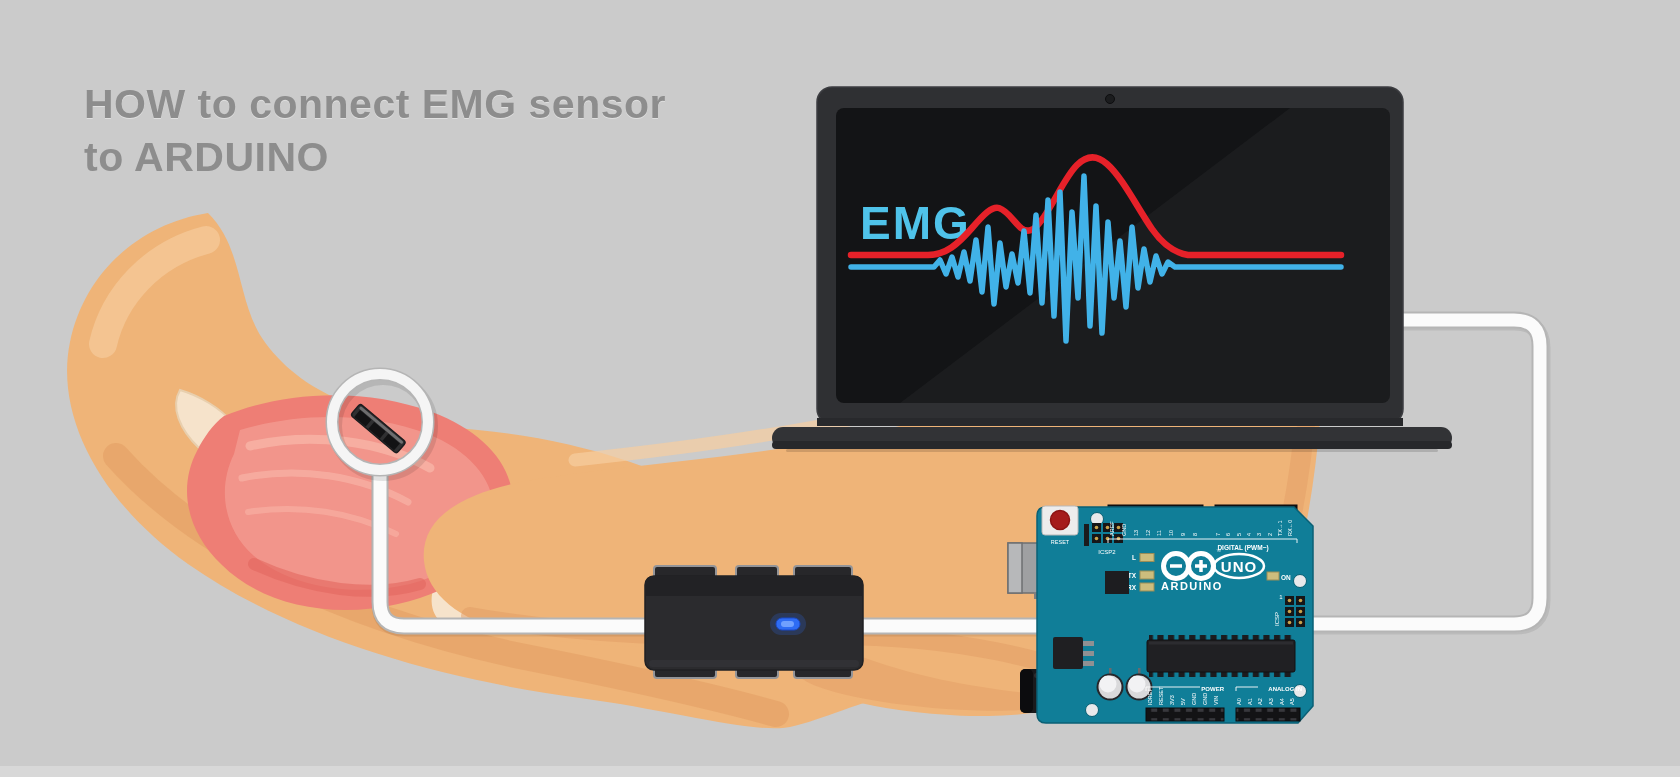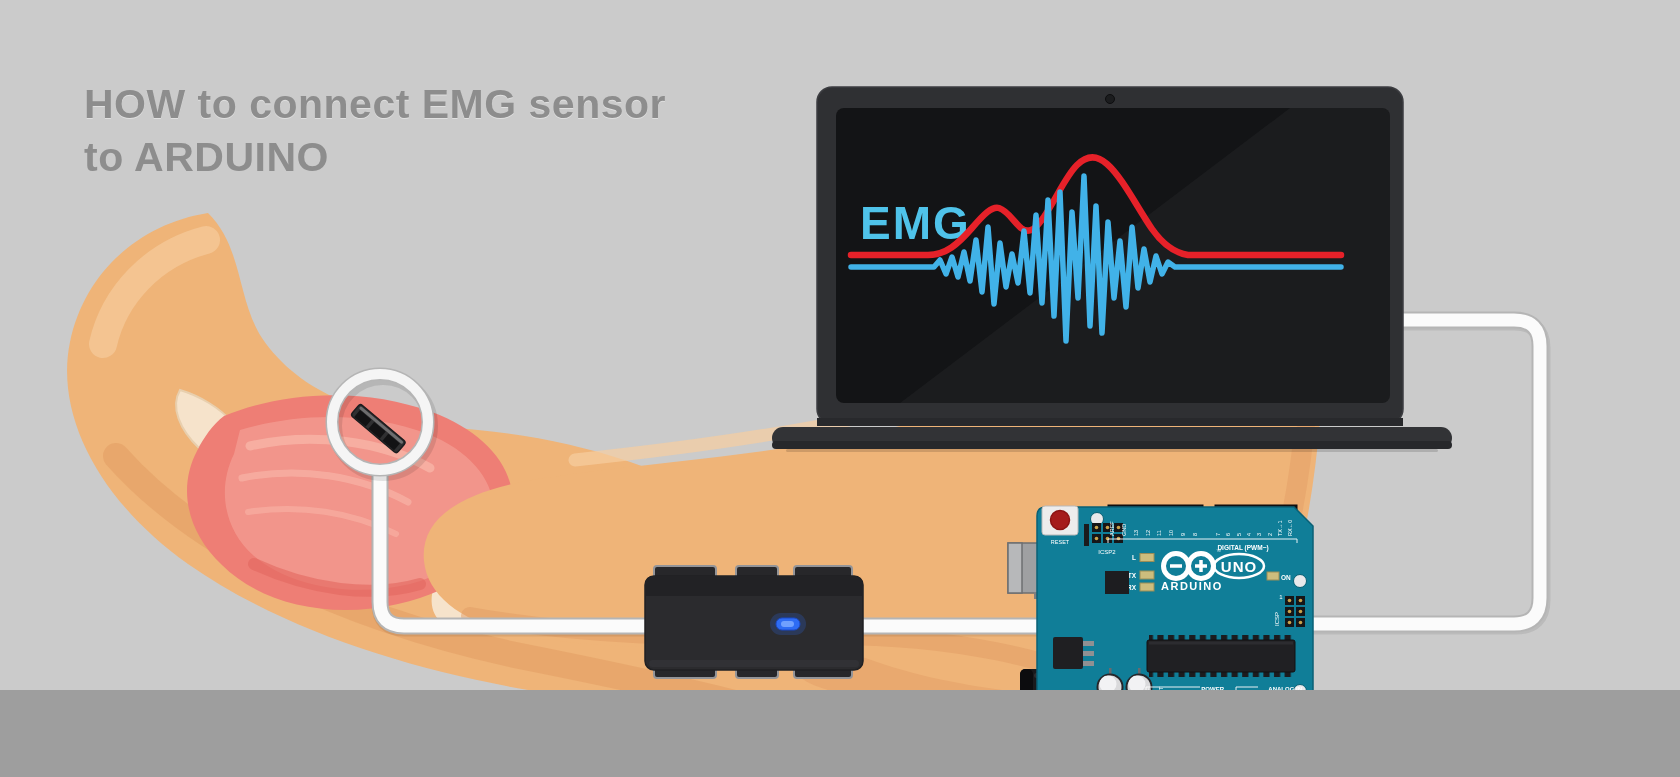--- a/index.html
+++ b/index.html
@@ -1,16 +1,16 @@
 <!DOCTYPE html>
 <html><head>
 <meta charset="utf-8">
 <style>
   html,body{margin:0;padding:0;background:#9e9e9e;}
-  .stage{position:relative;width:1680px;height:690px;overflow:hidden;margin:0 auto;}
+  .stage{position:relative;width:1680px;height:777px;overflow:hidden;margin:0 auto;}
   svg{display:block;font-family:"Liberation Sans","DejaVu Sans",sans-serif;}
   text{user-select:none;}
   .silk{fill:#ffffff;}
 </style>
 </head>
 <body>
 
 <div class="stage">
 <svg width="1680" height="777" viewBox="0 0 1680 777">
   <defs>

